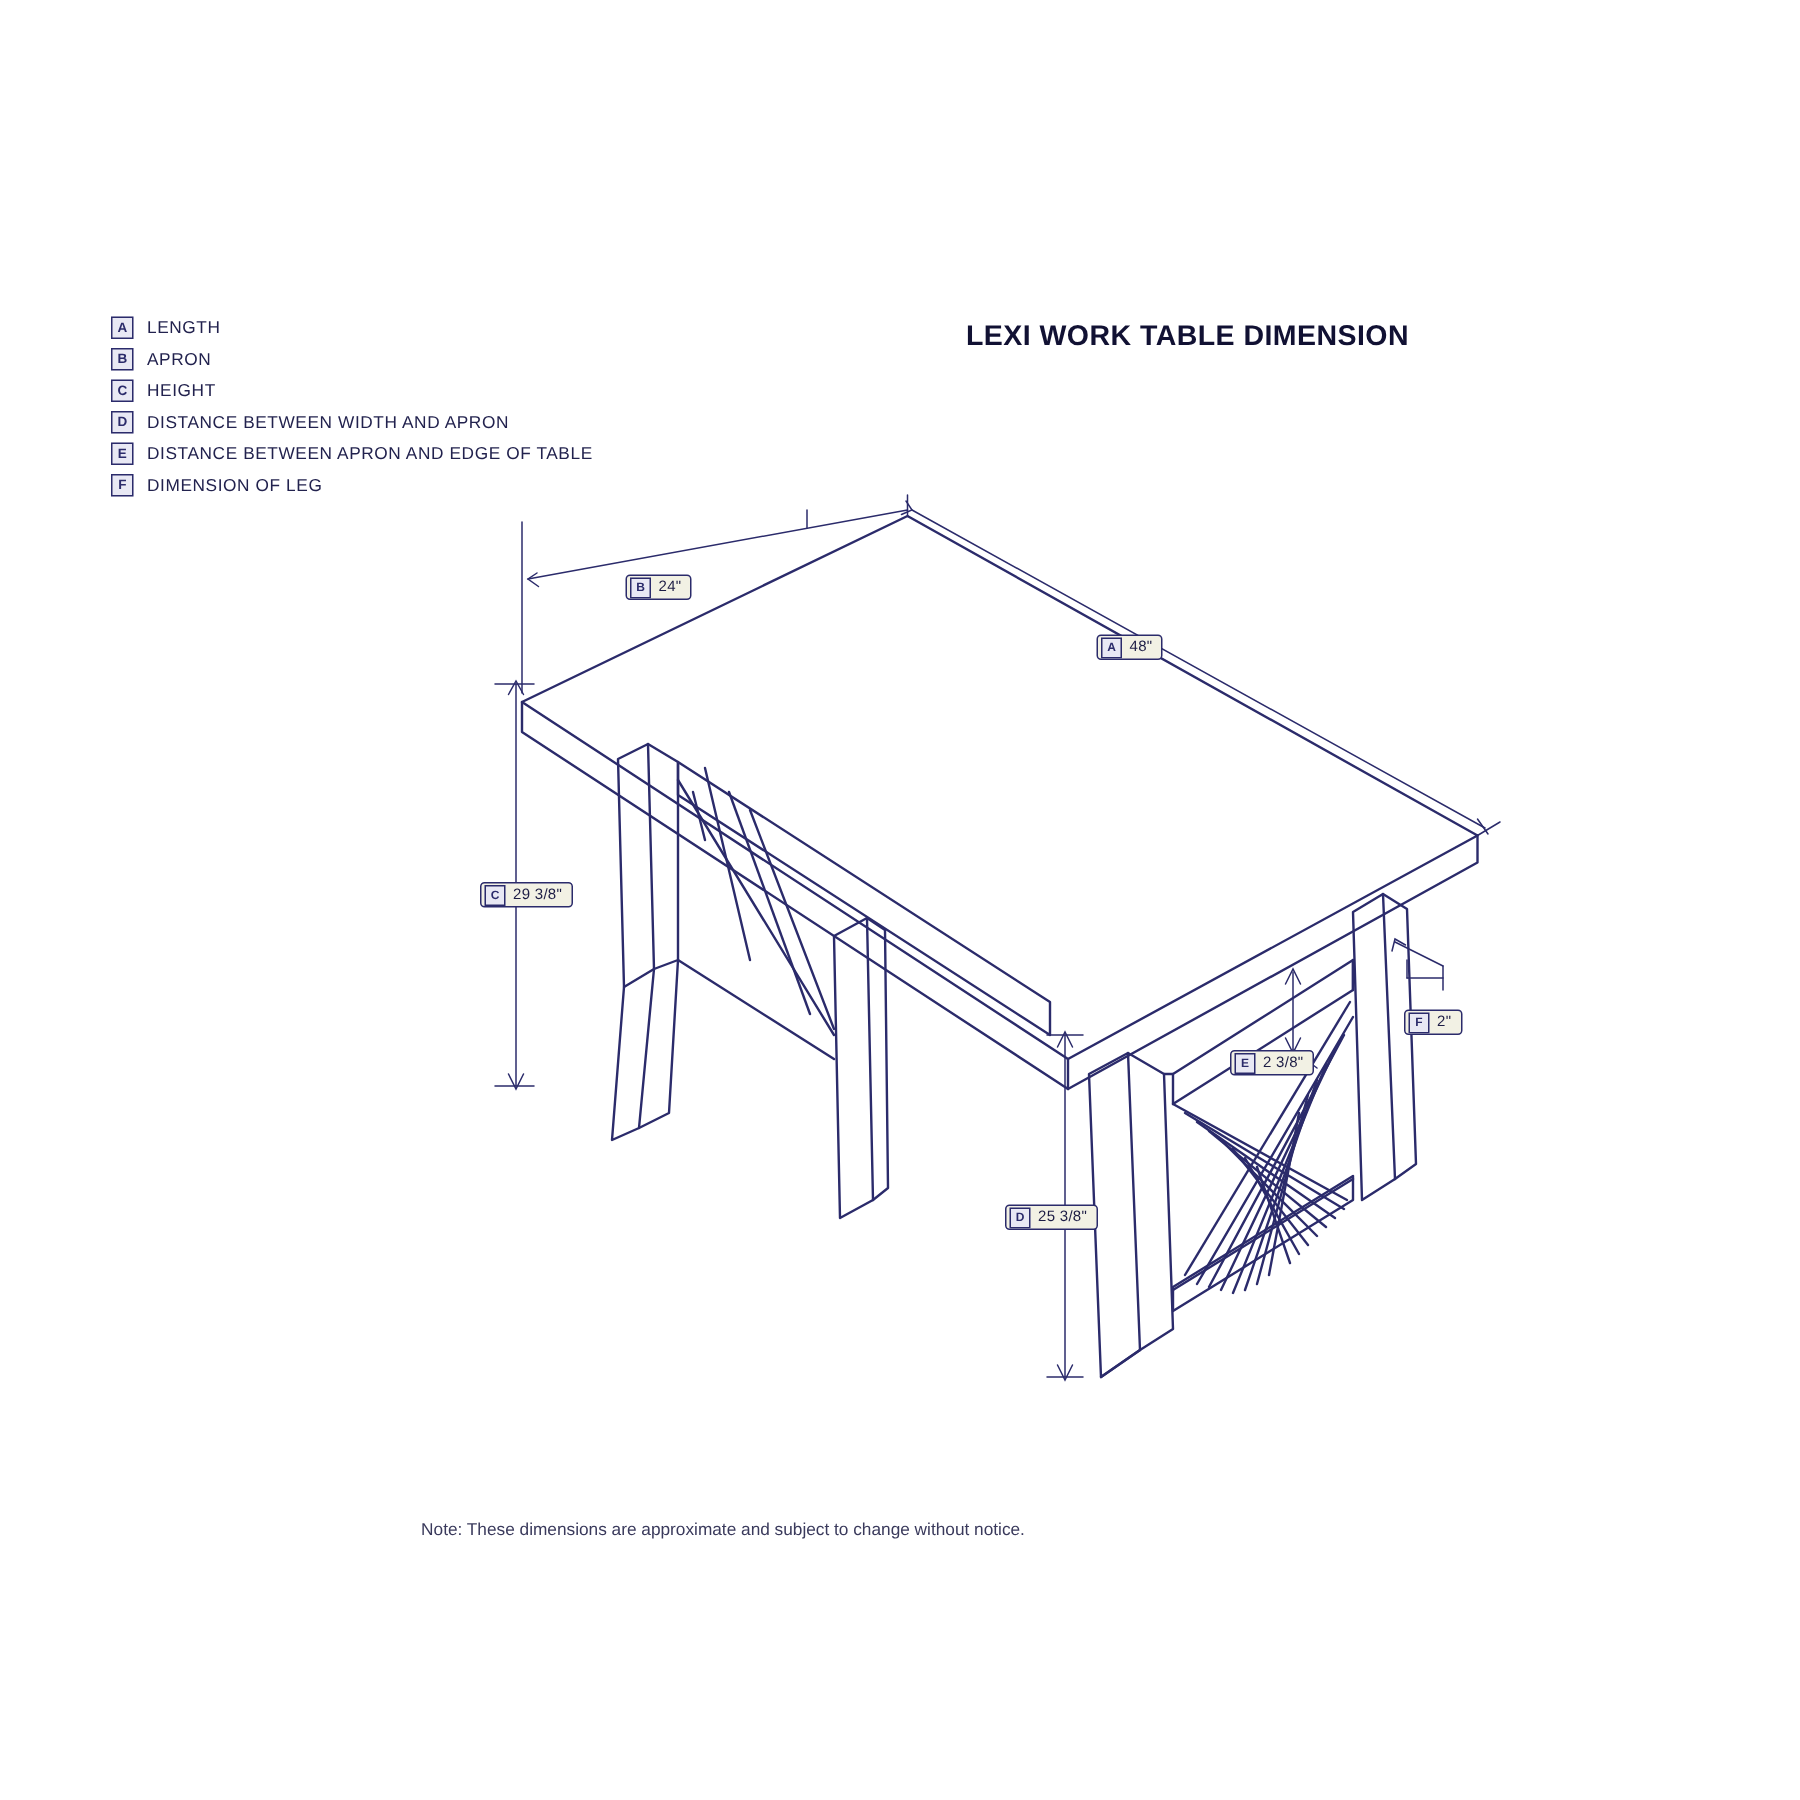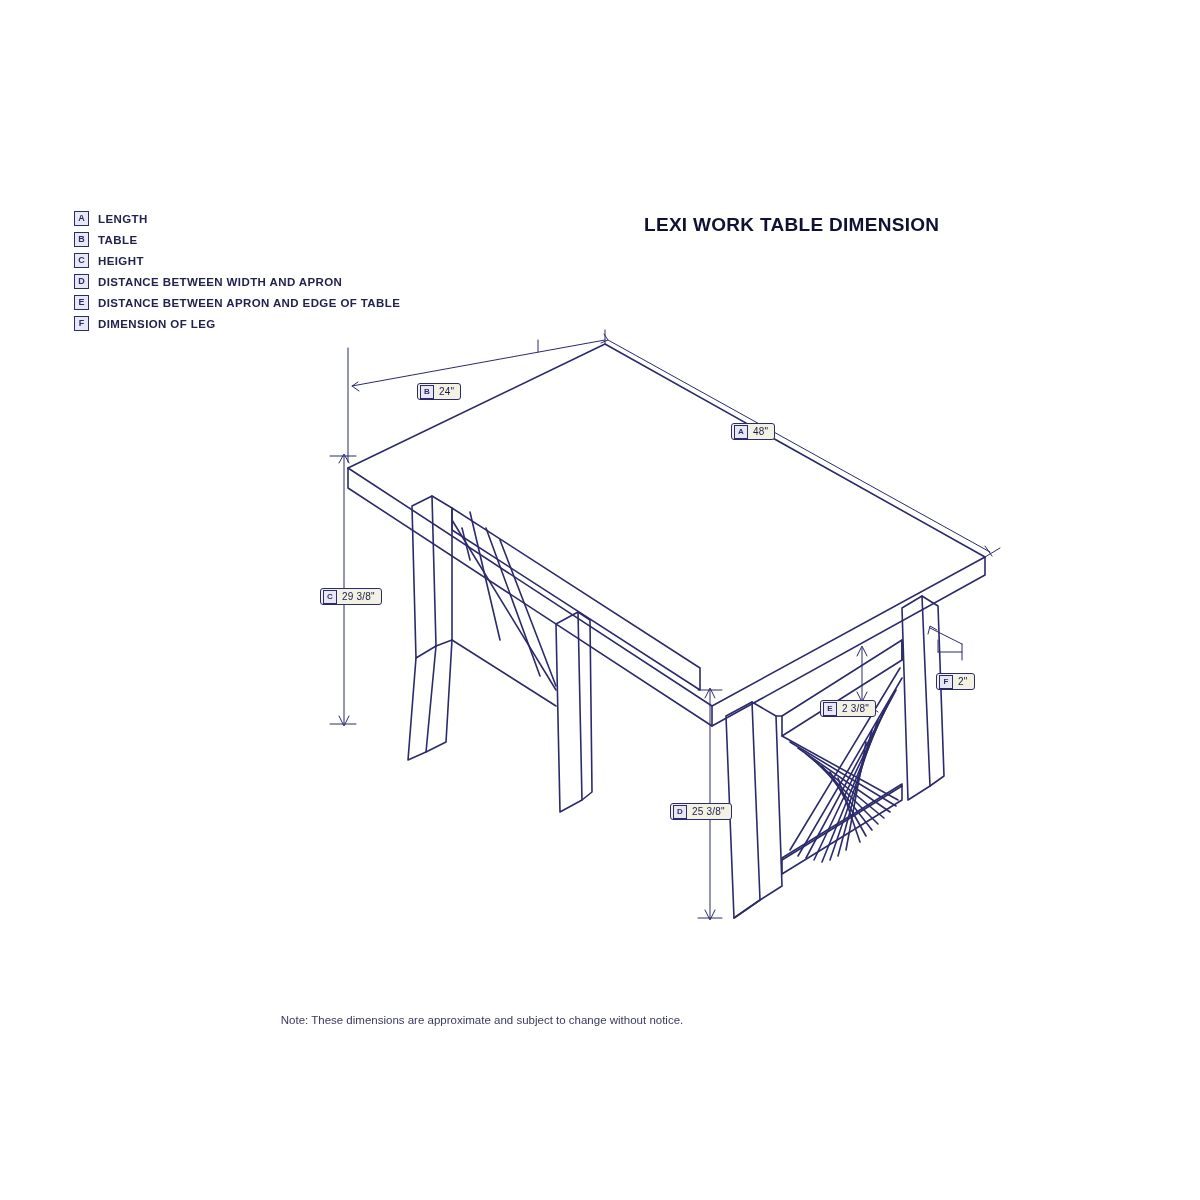--- a/index.html
+++ b/index.html
@@ -43,21 +43,21 @@
     font-size: 9px;
     font-weight: bold;
     line-height: 13px;
     text-align: center;
     margin-right: 9px;
     flex: 0 0 auto;
     font-family: "Liberation Sans", sans-serif;
   }
   .legend-label {
     font-size: 11.5px;
-    font-weight: bold;
+    font-weight: normal;
     letter-spacing: 0.4px;
     color: #22224e;
     white-space: nowrap;
     text-align: center;
   }
   
   #title {
     position: absolute;
     left: 644px;
     top: 214px;
@@ -116,21 +116,21 @@
 
 <div id="stage">
 
   <div id="legend">
     <div class="legend-row">
       <div class="legend-key">A</div>
       <div class="legend-label">LENGTH</div>
     </div>
     <div class="legend-row">
       <div class="legend-key">B</div>
-      <div class="legend-label">TABLE</div>
+      <div class="legend-label">APRON</div>
     </div>
     <div class="legend-row">
       <div class="legend-key">C</div>
       <div class="legend-label">HEIGHT</div>
     </div>
     <div class="legend-row">
       <div class="legend-key">D</div>
       <div class="legend-label">DISTANCE BETWEEN WIDTH AND APRON</div>
     </div>
     <div class="legend-row">

